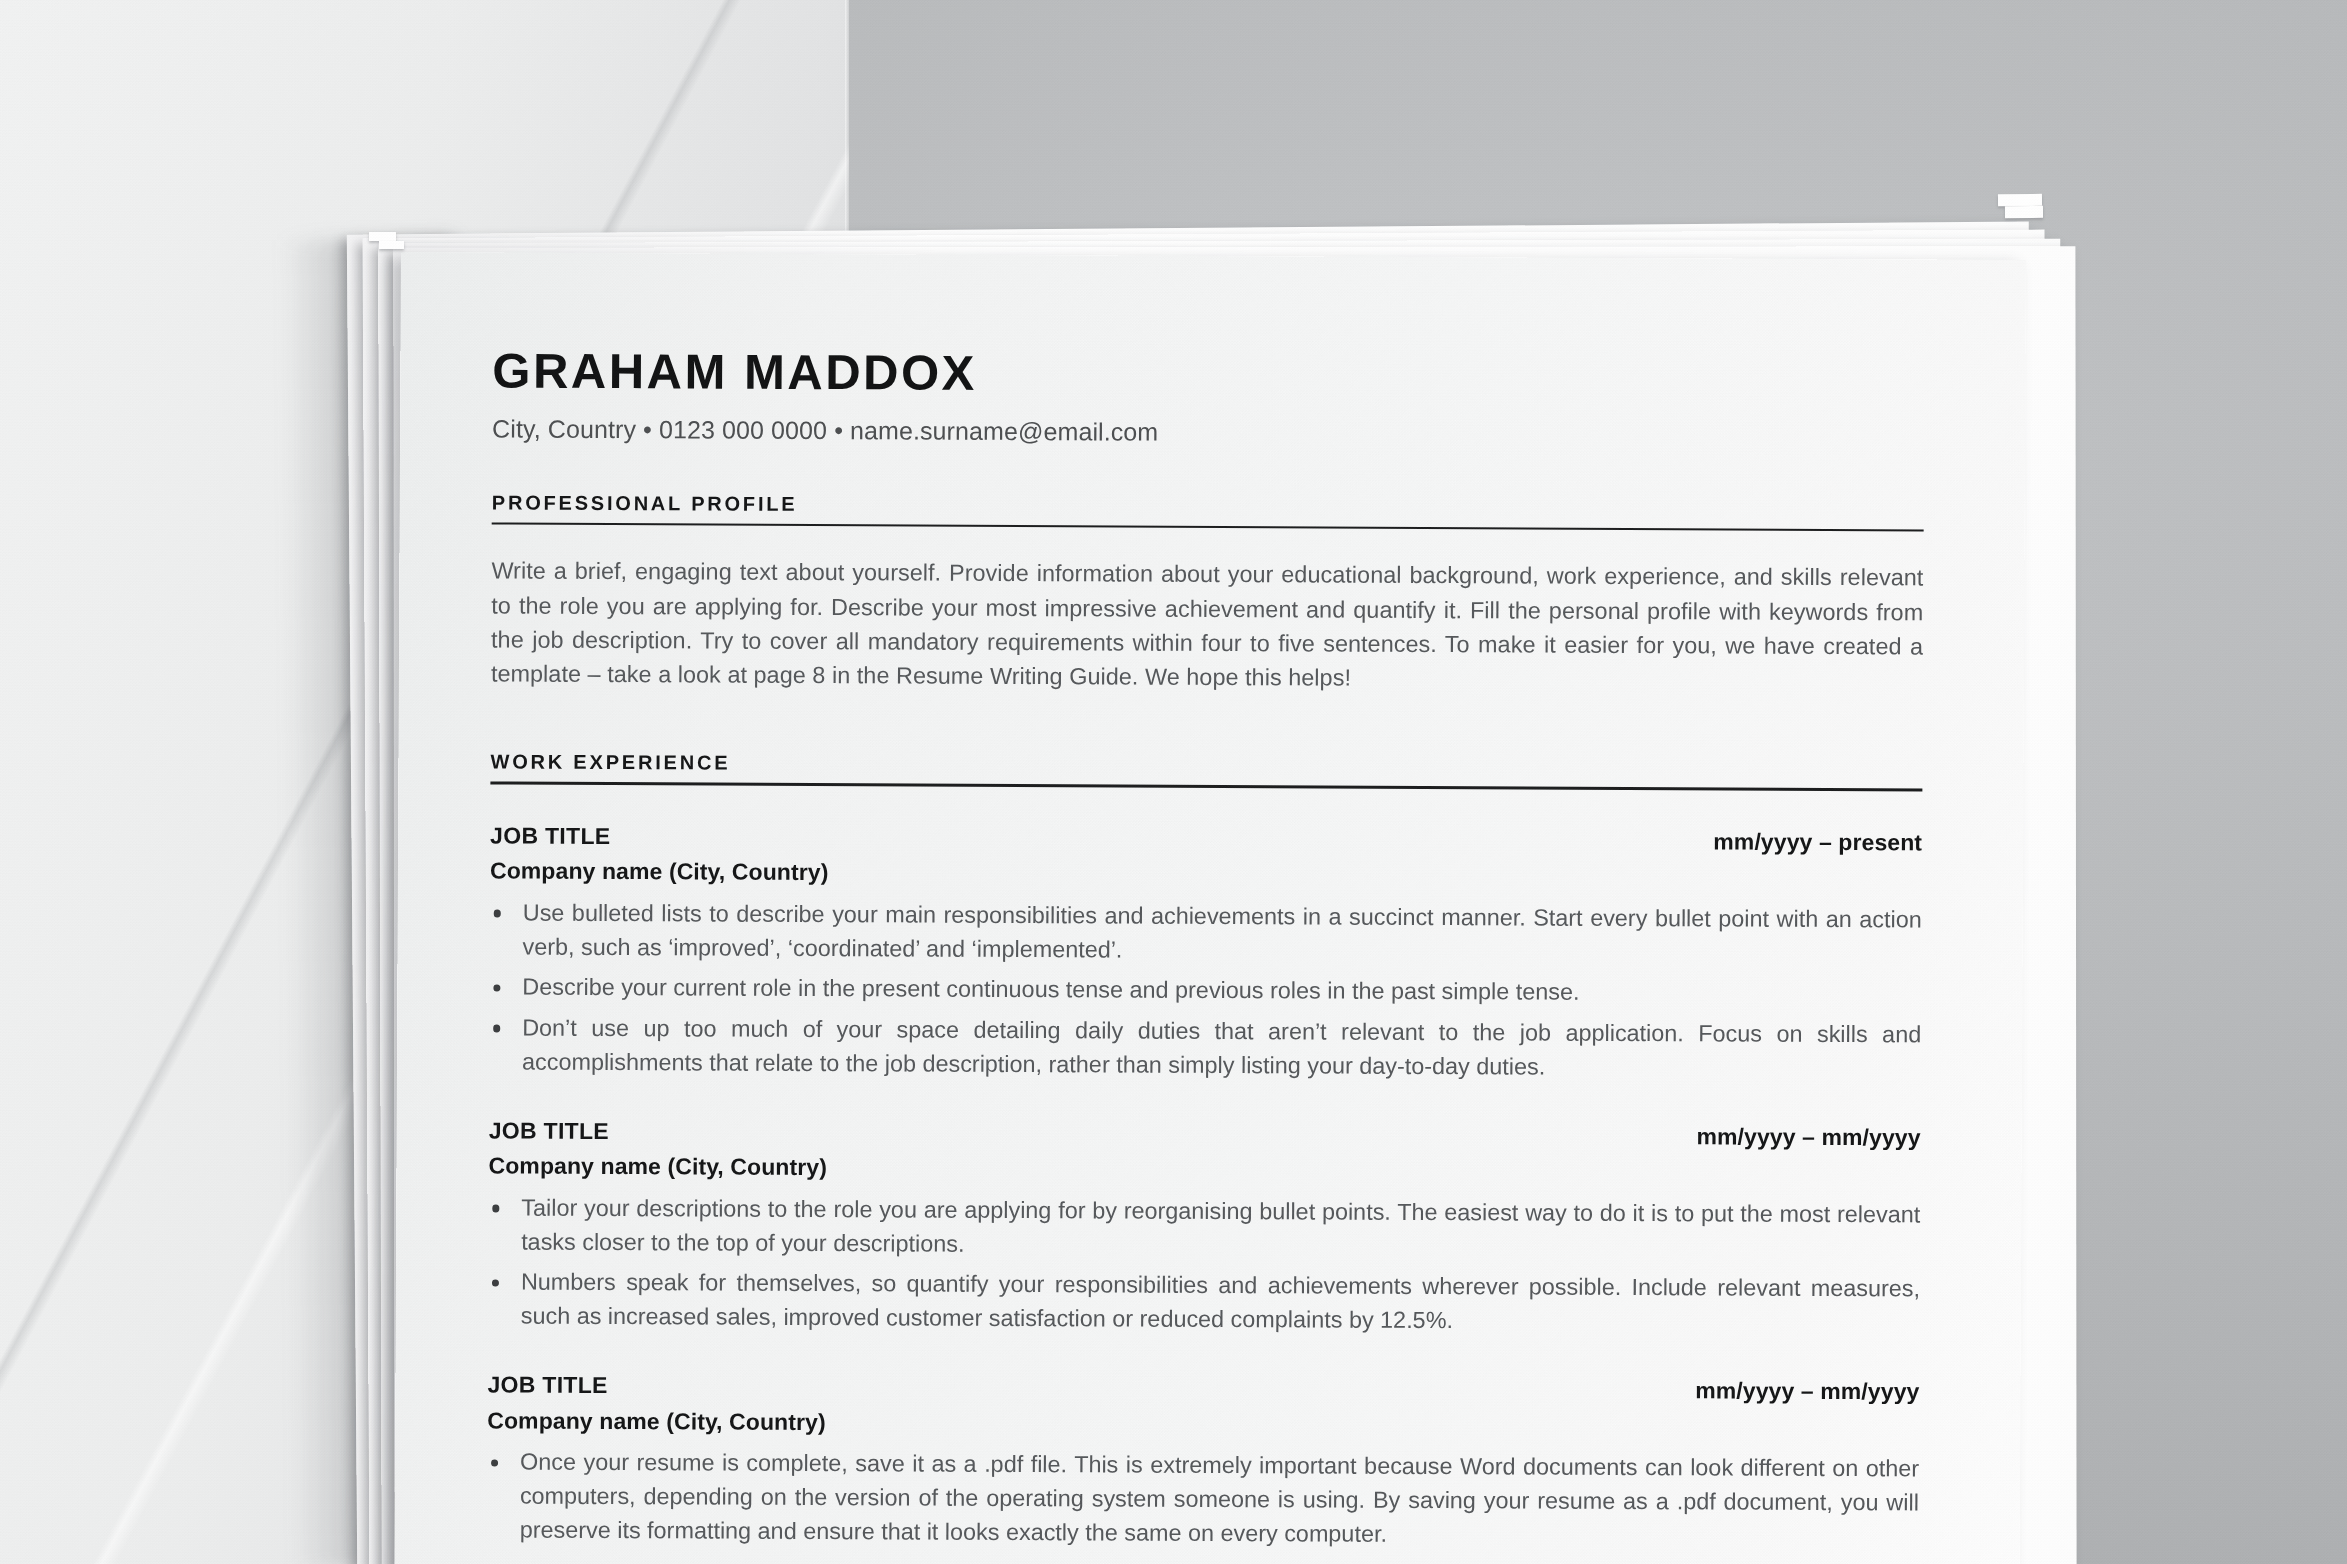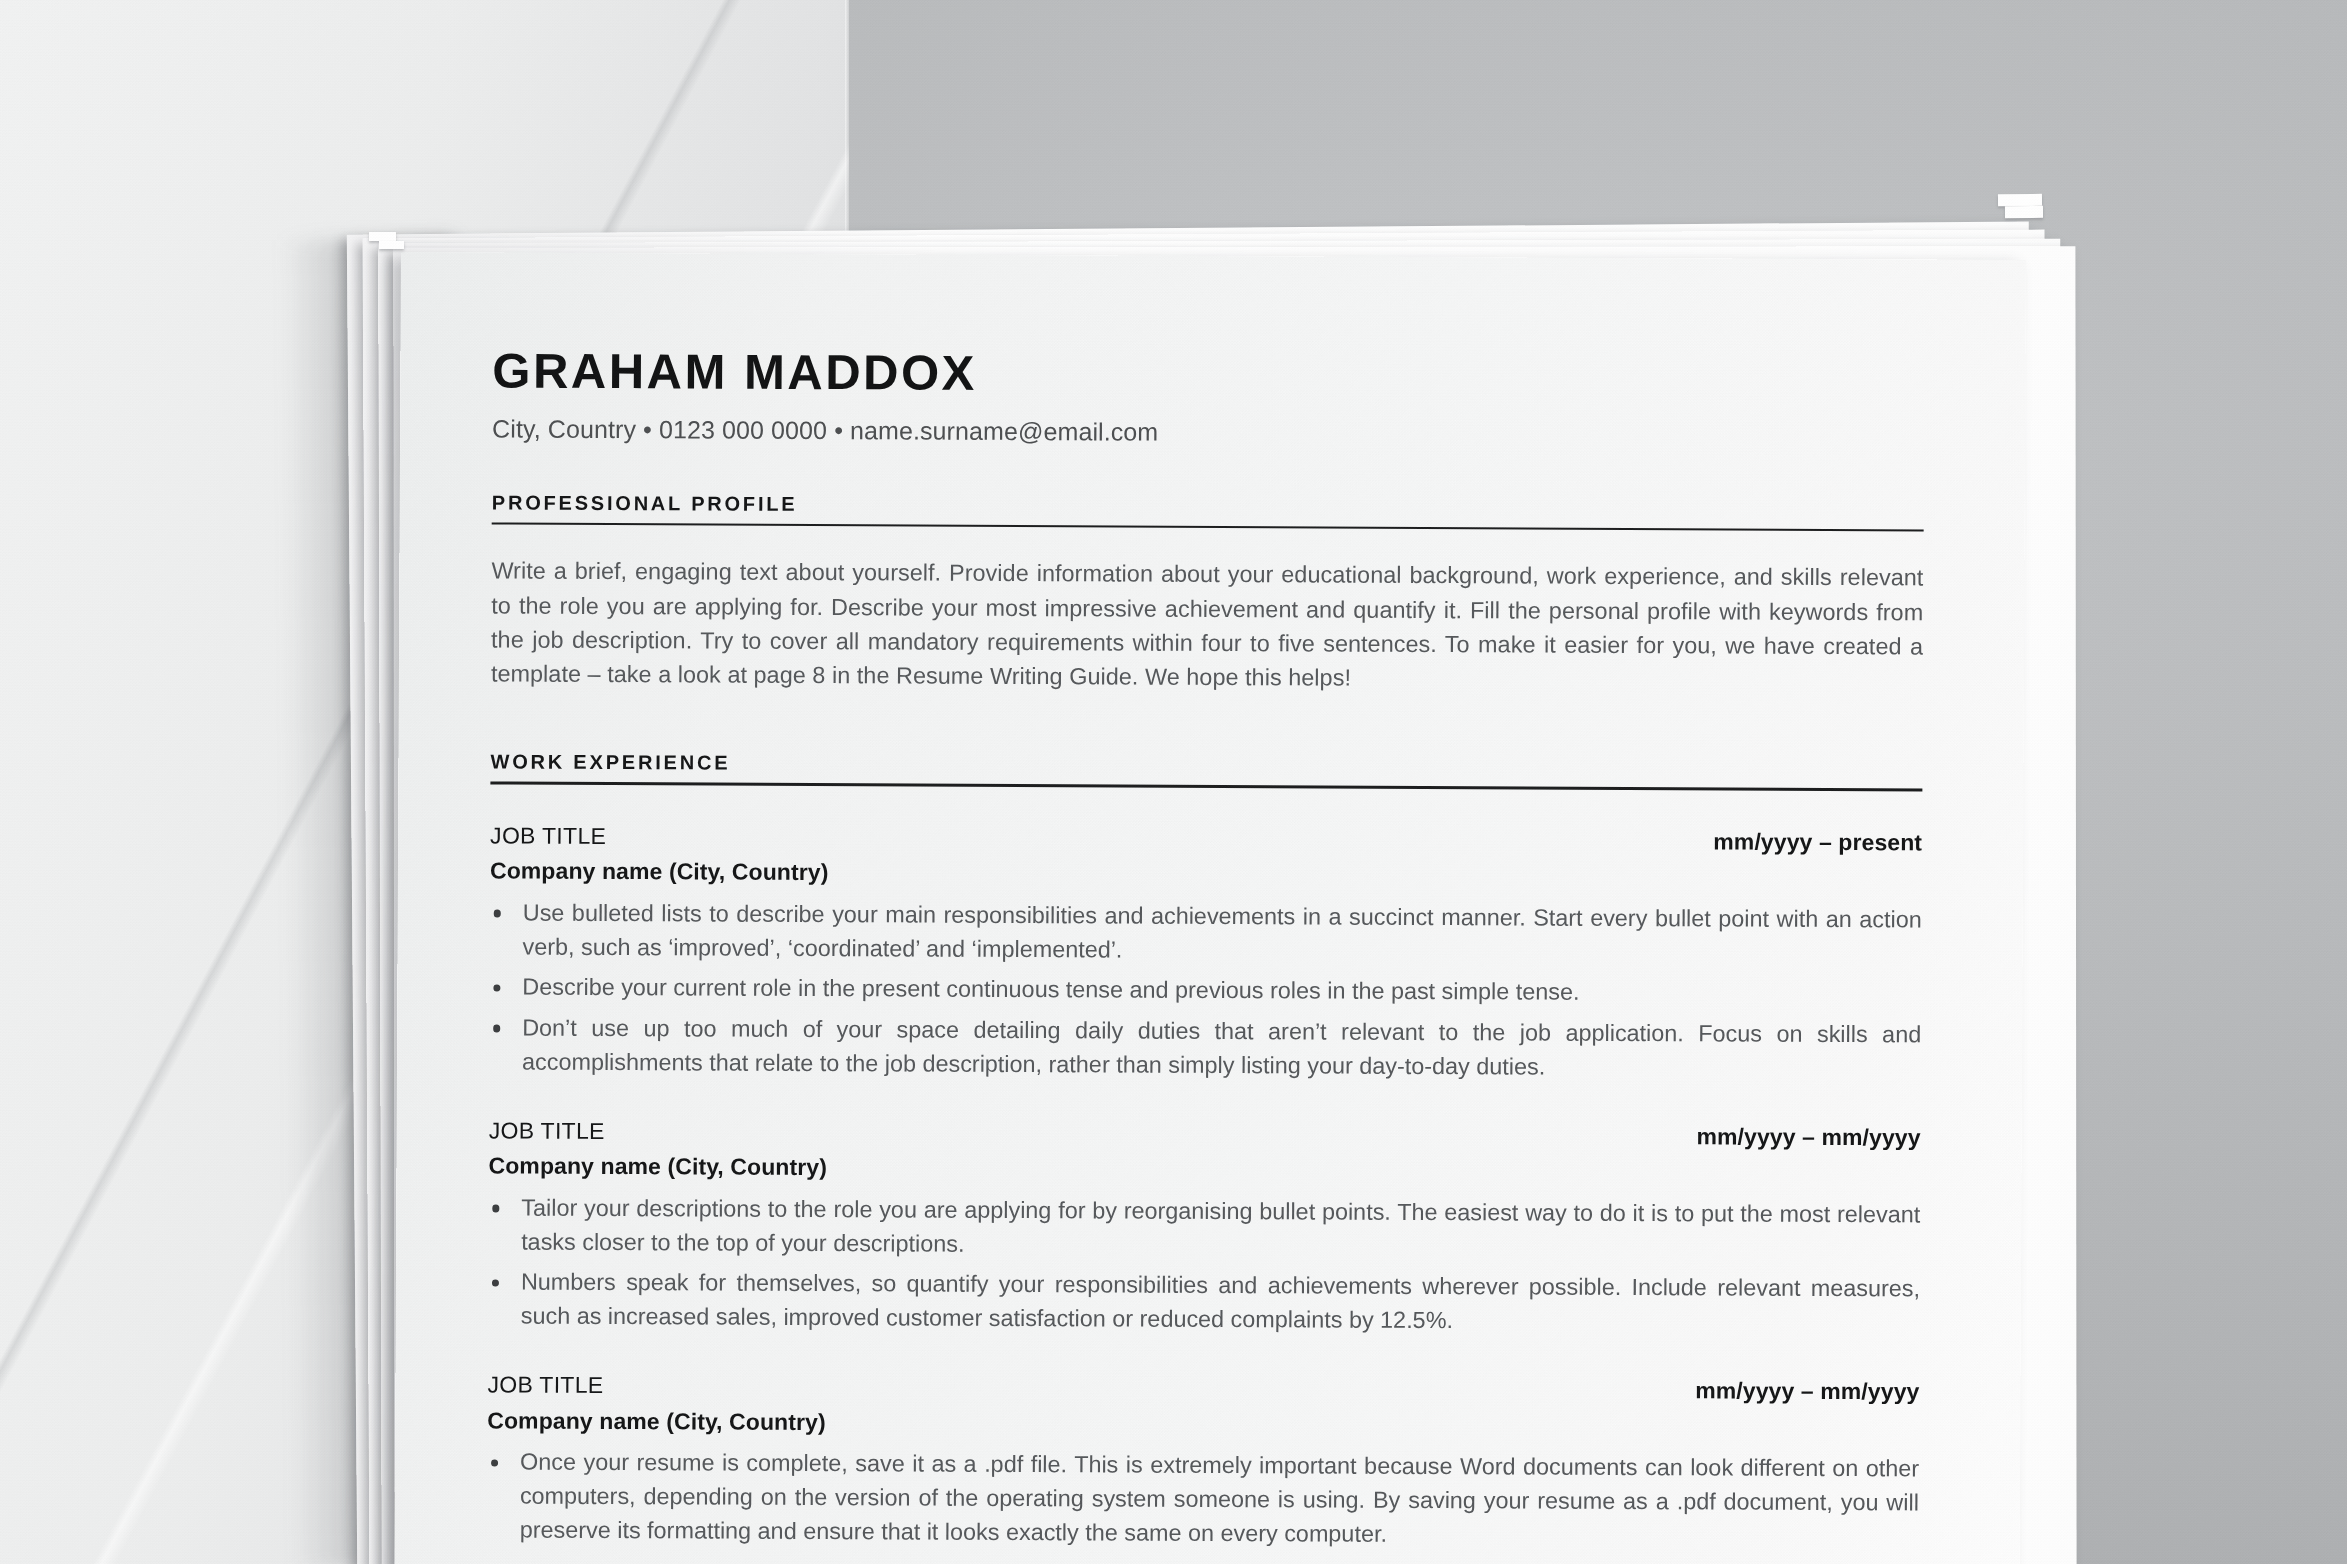--- a/index.html
+++ b/index.html
@@ -165,21 +165,21 @@
   .job { margin-top: 38px; }
   .job:first-of-type { margin-top: 34px; }
 
   .job-head {
     display: flex;
     justify-content: space-between;
     align-items: baseline;
   }
   .job-title {
     font-size: 23px;
-    font-weight: normal;
+    font-weight: bold;
     color: #141516;
     letter-spacing: 0.3px;
     text-transform: uppercase;
   }
   .job-dates {
     font-size: 23px;
     font-weight: bold;
     color: #141516;
     letter-spacing: 0.1px;
     white-space: nowrap;

